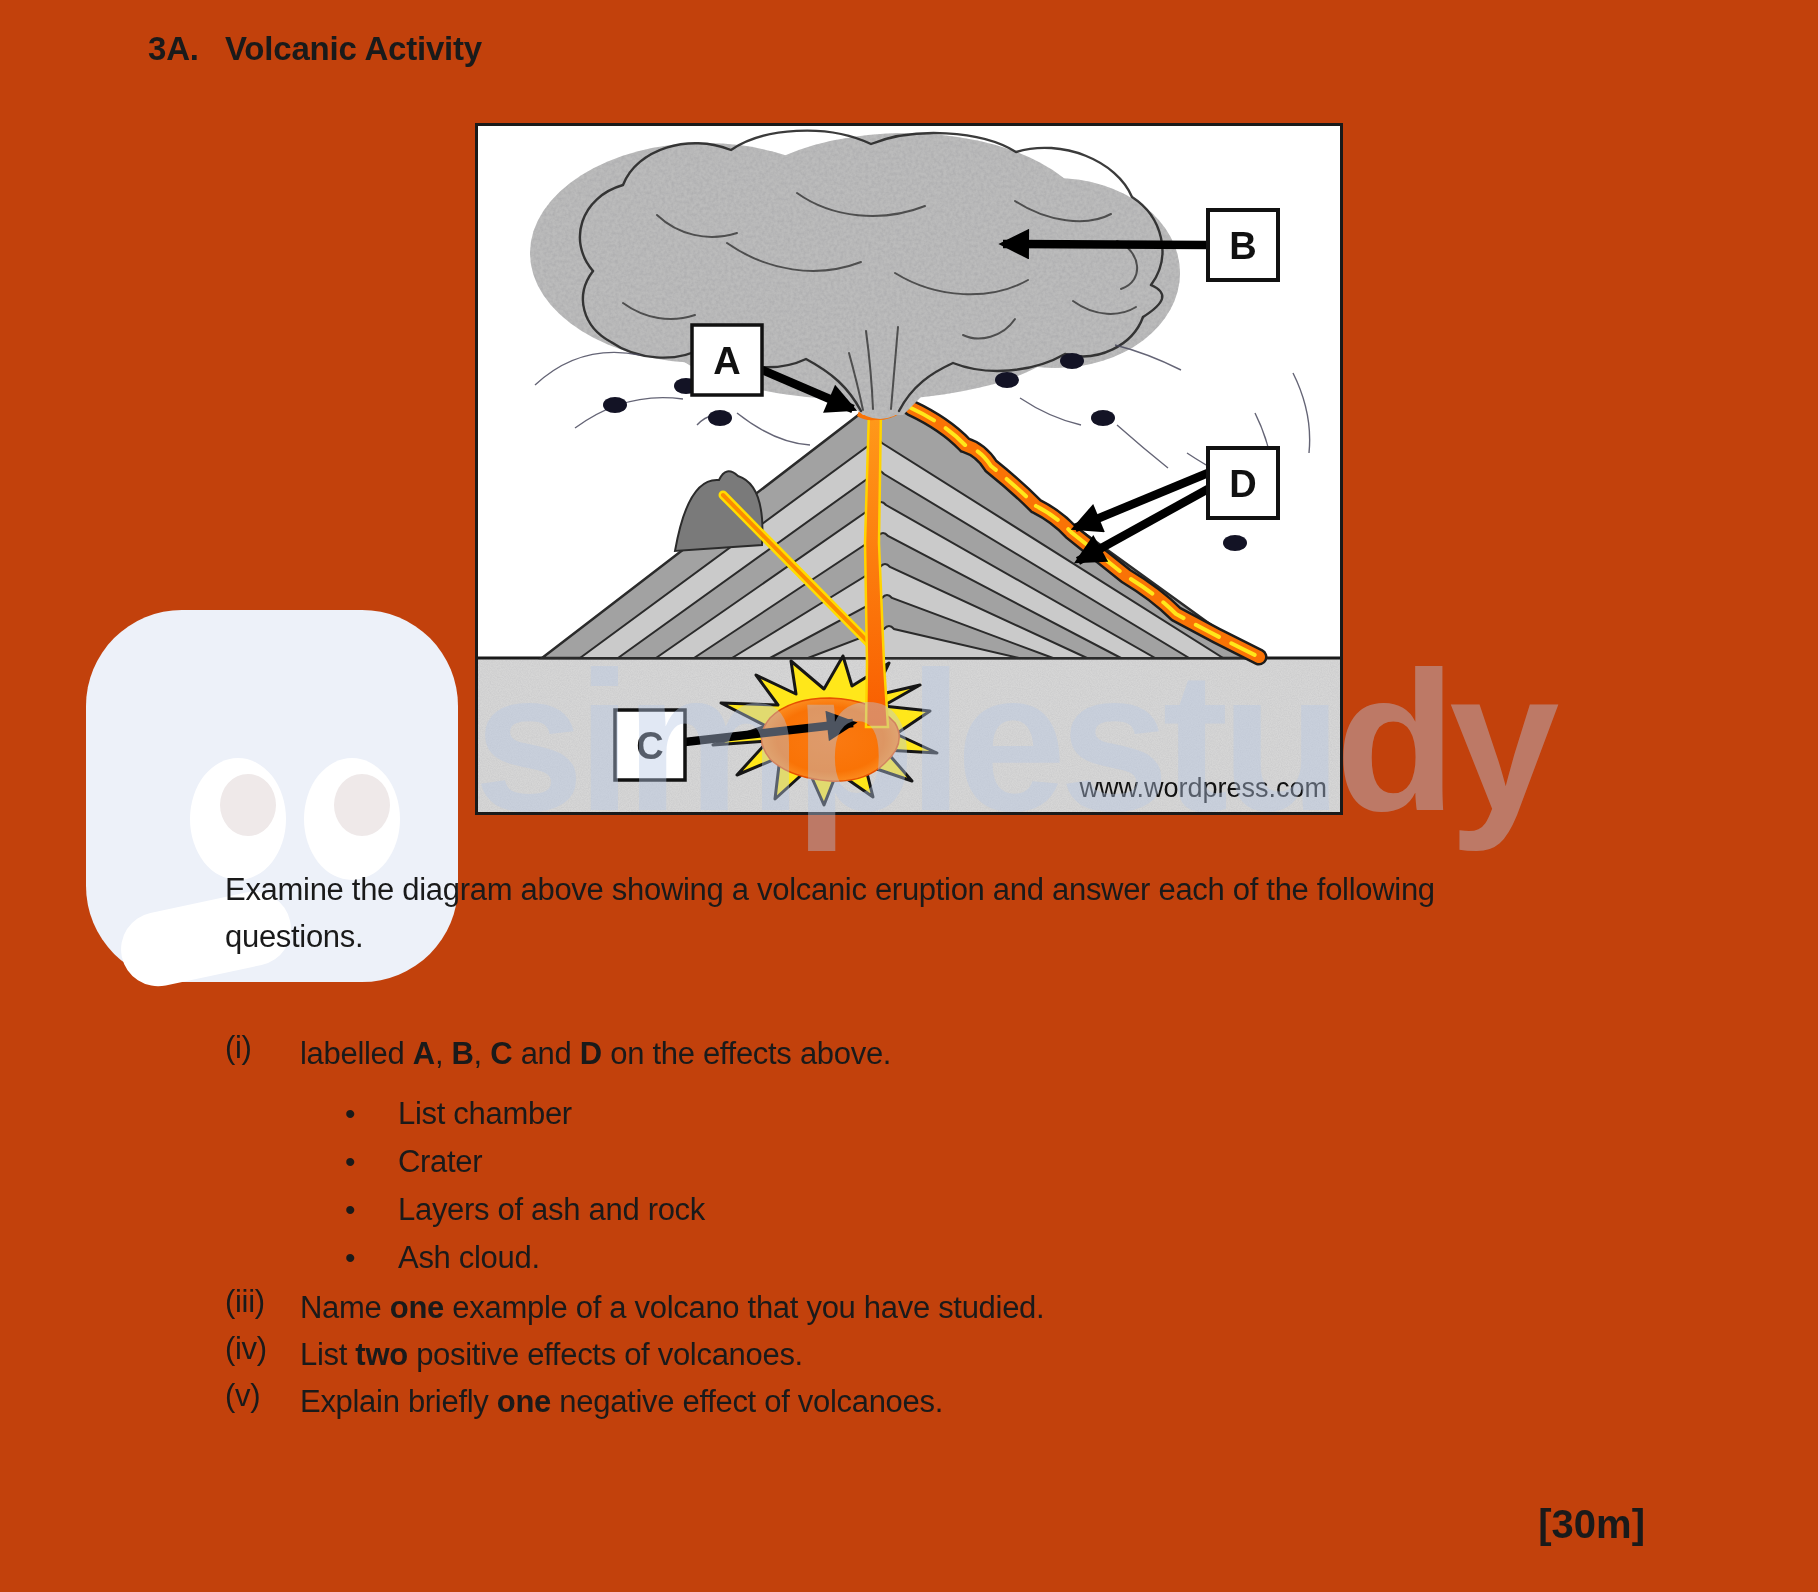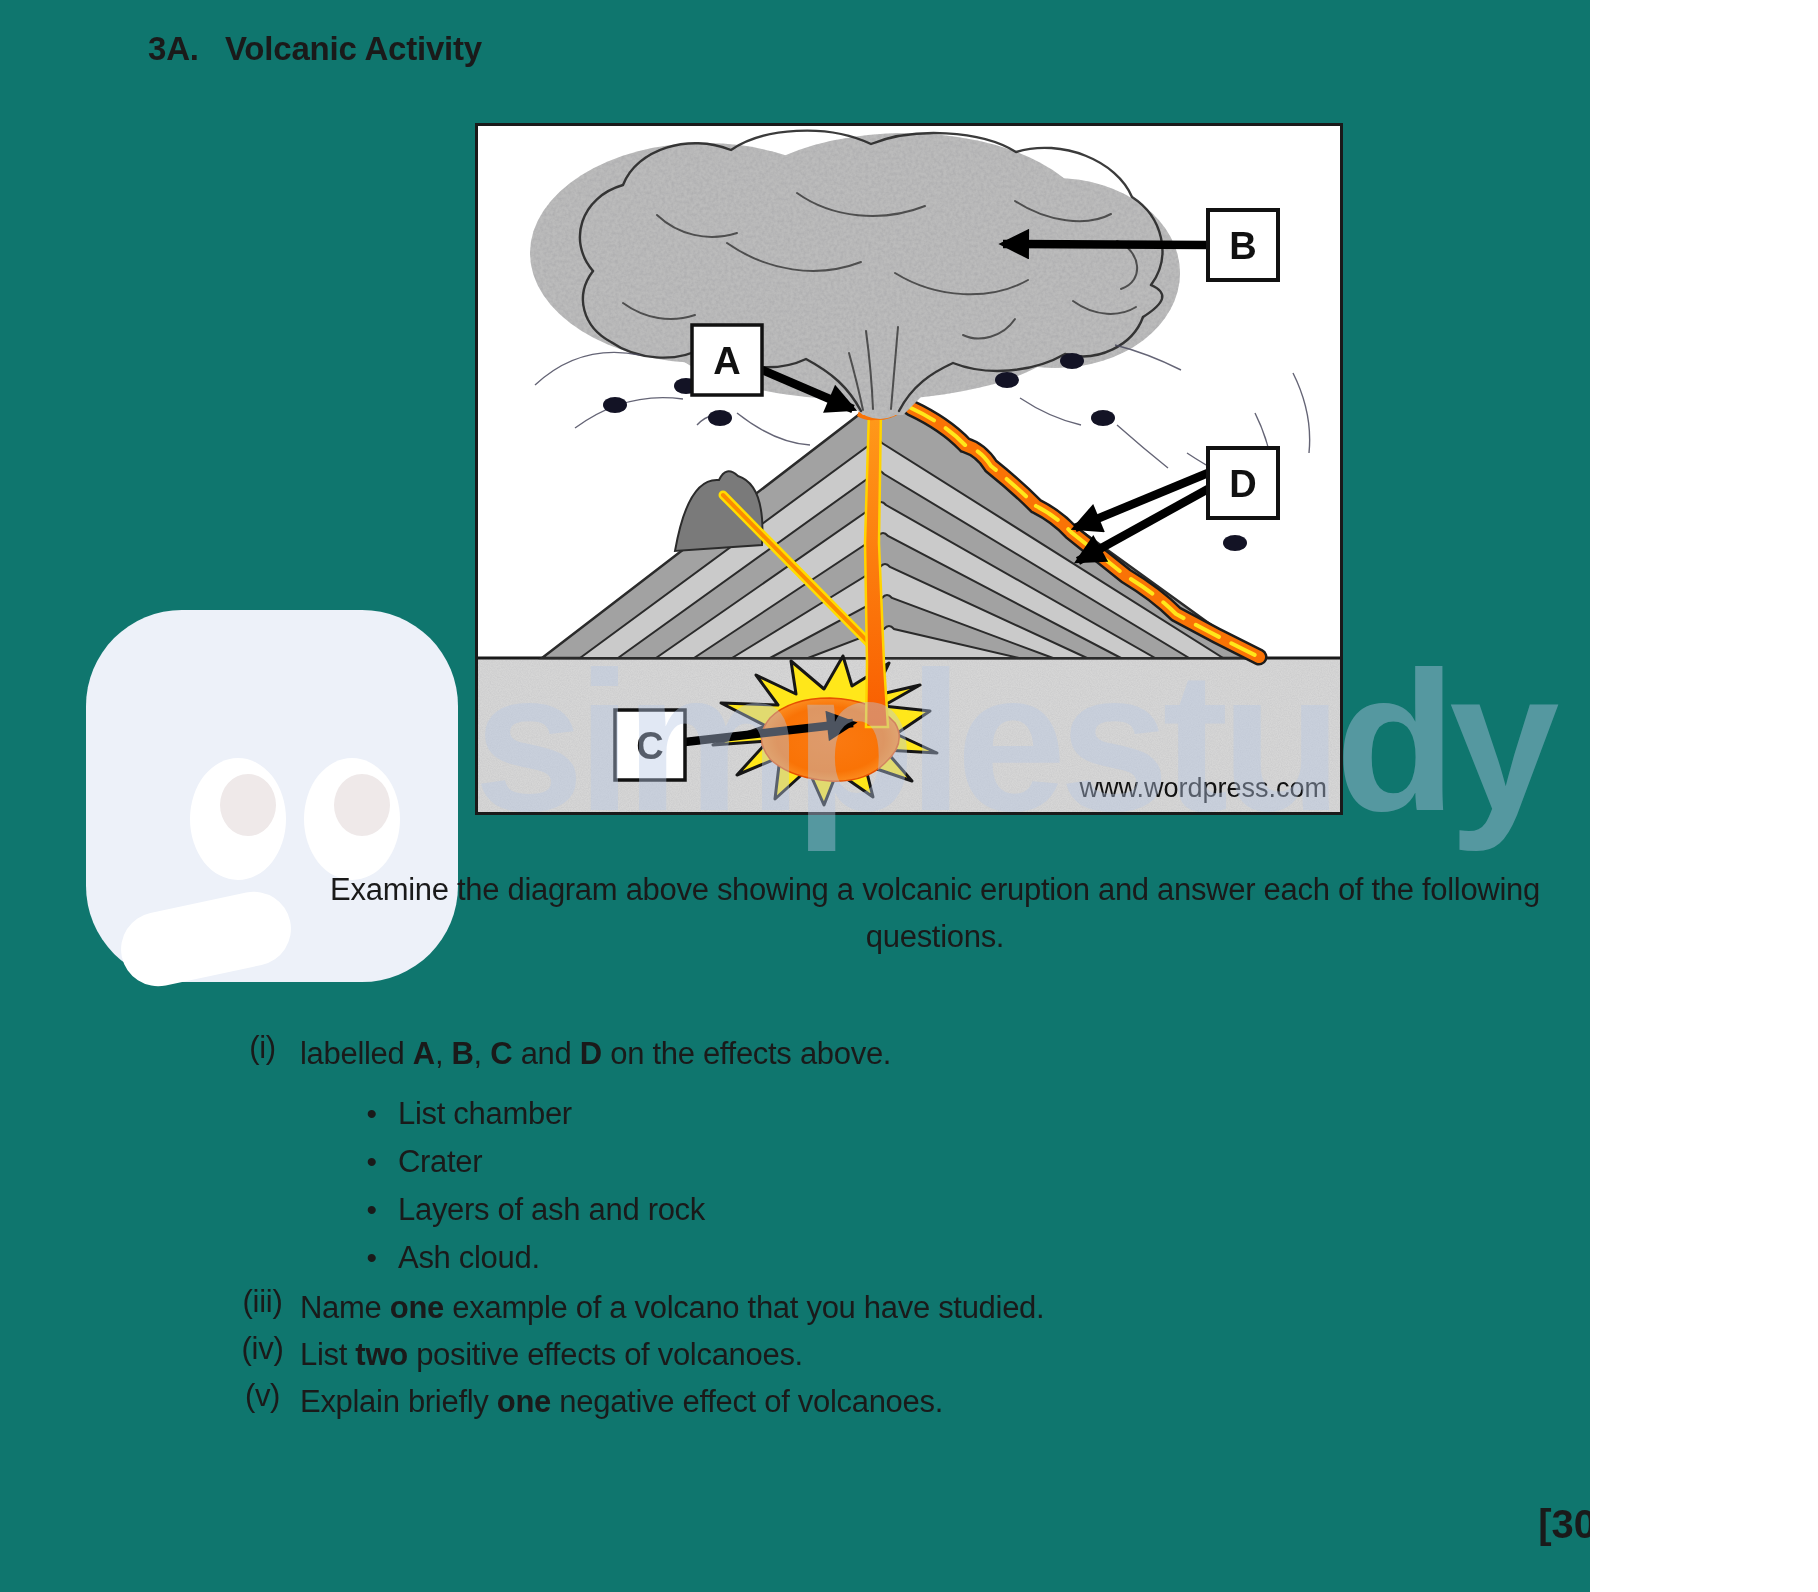--- a/index.html
+++ b/index.html
@@ -1,34 +1,34 @@
 <!DOCTYPE html>
 <html><head>
 <meta charset="utf-8">
 <style>
   html,body{margin:0;padding:0;background:#ffffff;}
-  .page{position:relative;width:1590px;height:1592px;background:#0f766e;overflow:hidden;
+  .page{position:relative;width:1818px;height:1592px;background:#c2410c;overflow:hidden;
         font-family:"Liberation Sans",sans-serif;color:#1a1a1a;}
   
   .hdr{position:absolute;left:148px;top:30px;display:flex;font-size:33px;font-weight:bold;letter-spacing:-.2px;}
   .hdr .num{width:77px;}
   
   .diagram-wrap{position:absolute;left:475px;top:123px;width:868px;height:692px;z-index:1;}
   
   .wm-text{position:absolute;left:474px;top:628px;z-index:3;font-size:198px;font-weight:bold;
            letter-spacing:-7px;color:rgba(183,200,228,0.42);pointer-events:none;white-space:nowrap;}
   .wm-logo{position:absolute;left:86px;top:610px;width:372px;height:372px;border-radius:96px;
            background:#edf1f9;z-index:2;pointer-events:none;}
   .wm-eye{position:absolute;top:148px;width:96px;height:122px;border-radius:50%;background:#ffffff;}
   .wm-eye.l{left:104px;} .wm-eye.r{left:218px;}
   .wm-pupil{position:absolute;right:10px;top:16px;width:56px;height:62px;border-radius:50%;background:#efe9e9;}
   .wm-mouth{position:absolute;left:34px;top:292px;width:172px;height:74px;border-radius:46px;
             background:#ffffff;transform:rotate(-12deg);}
   
-  .q-wrap{position:absolute;left:225px;top:866px;width:1420px;z-index:5;font-size:31px;letter-spacing:-.3px;text-align:center;}
+  .q-wrap{position:absolute;left:225px;top:866px;width:1420px;z-index:5;font-size:31px;letter-spacing:-.3px;}
   .q-line{height:47px;line-height:47px;white-space:nowrap;}
   .q-intro{margin-bottom:70px;}
   .q-item{display:flex;}
   .q-num{width:75px;flex:none;}
   .q-text{flex:none;}
   .bd{font-weight:bold;}
   .q-bullets{margin:13px 0 2px 45px;}
   .b-row{display:flex;height:48px;line-height:48px;}
   .b-dot{width:53px;flex:none;font-size:30px;}
   .q-marks{position:absolute;left:225px;top:1502px;width:1420px;text-align:right;

